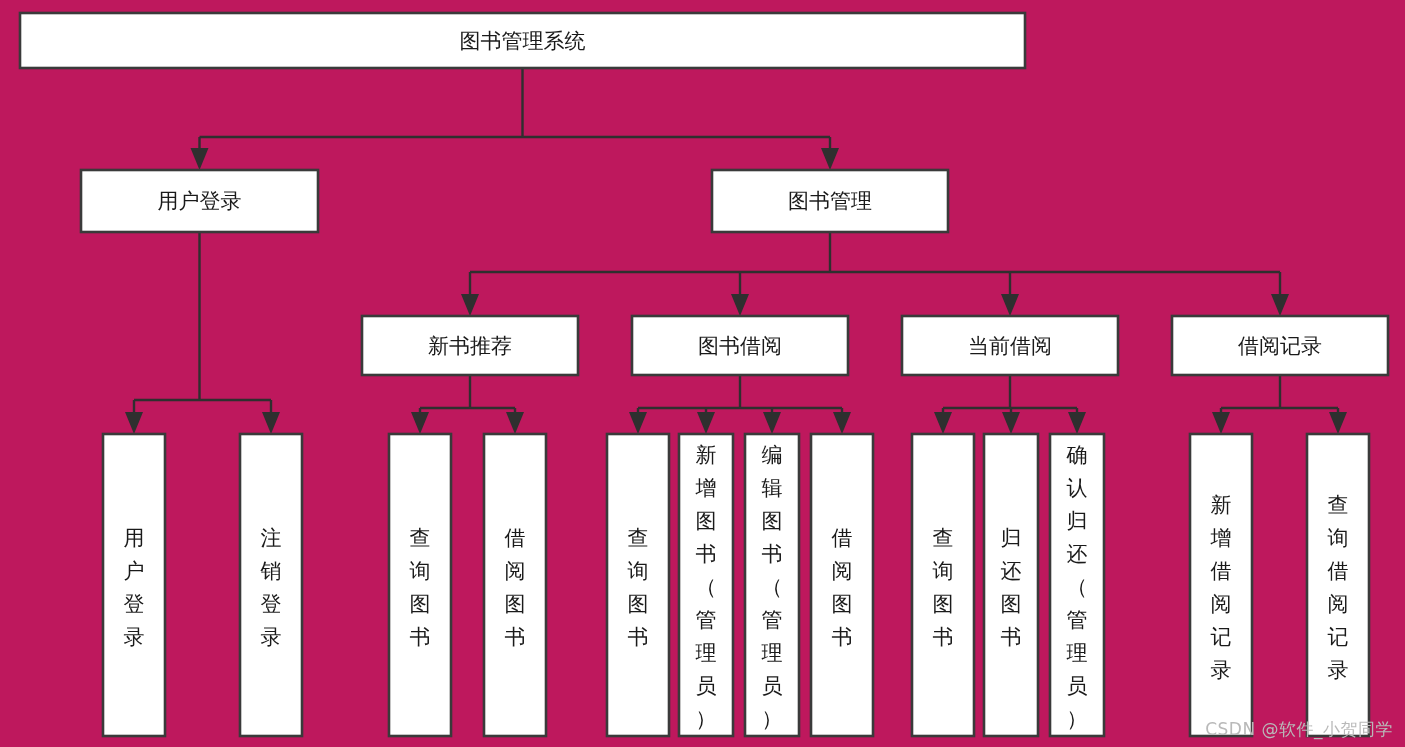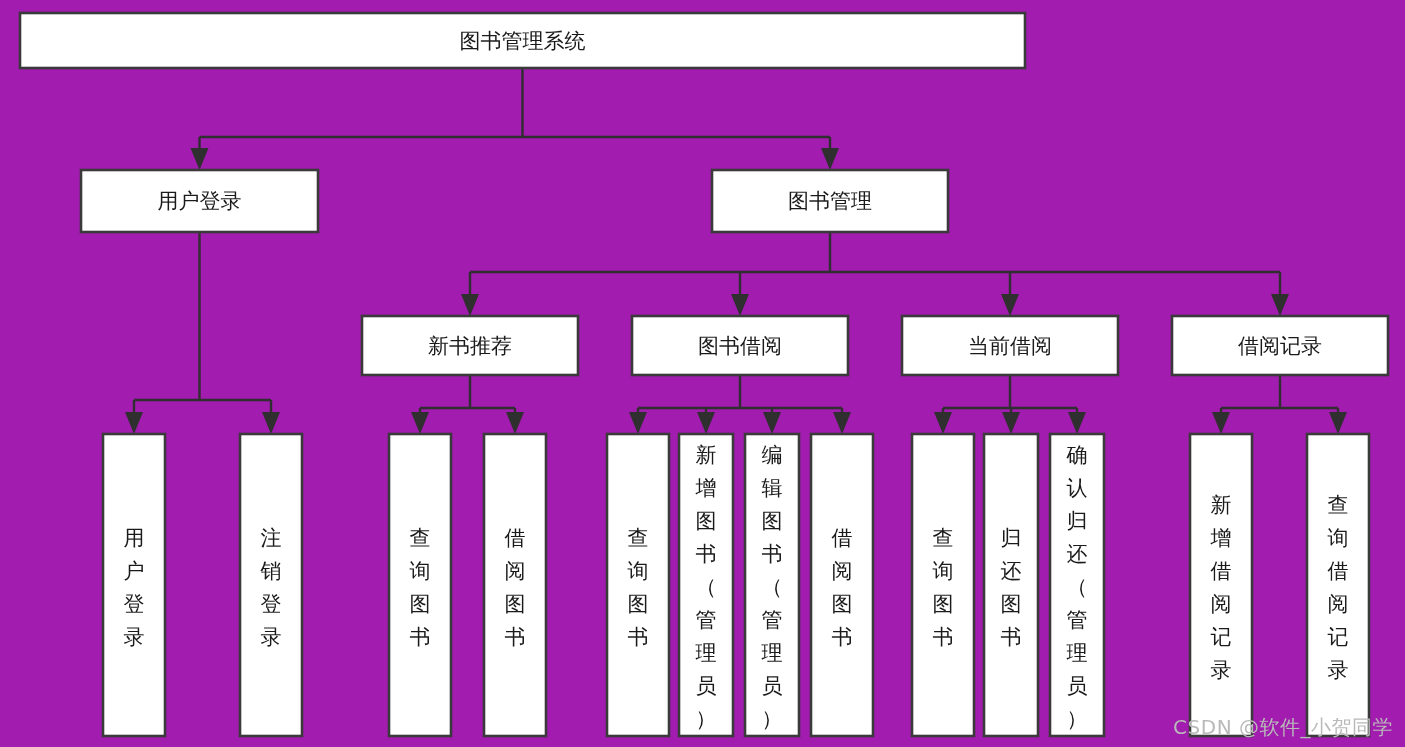--- a/index.html
+++ b/index.html
@@ -4,21 +4,21 @@
 <style>
   html, body {
     margin: 0;
     padding: 0;
     background: #ffffff;
   }
   #stage {
     position: relative;
     width: 1405px;
     height: 747px;
-    background: #a21caf;
+    background: #be185d;
     font-family: "DejaVu Sans", "Liberation Sans", sans-serif;
     overflow: hidden;
   }
   svg#chart {
     position: absolute;
     left: 0;
     top: 0;
     width: 1405px;
     height: 747px;
   }
@@ -47,21 +47,21 @@
   }
   .arrow-head {
     fill: #2f2f2f;
     stroke: none;
   }
   .watermark {
     position: absolute;
     right: 12px;
     bottom: 6px;
     color: #b9b9b9;
-    font-size: 20px;
+    font-size: 17px;
     font-family: "DejaVu Sans", "Liberation Sans", sans-serif;
     white-space: nowrap;
     letter-spacing: 0.5px;
   }
 </style>
 </head>
 <body>
 
 <div id="stage">
   <svg id="chart" viewBox="0 0 1405 747">

